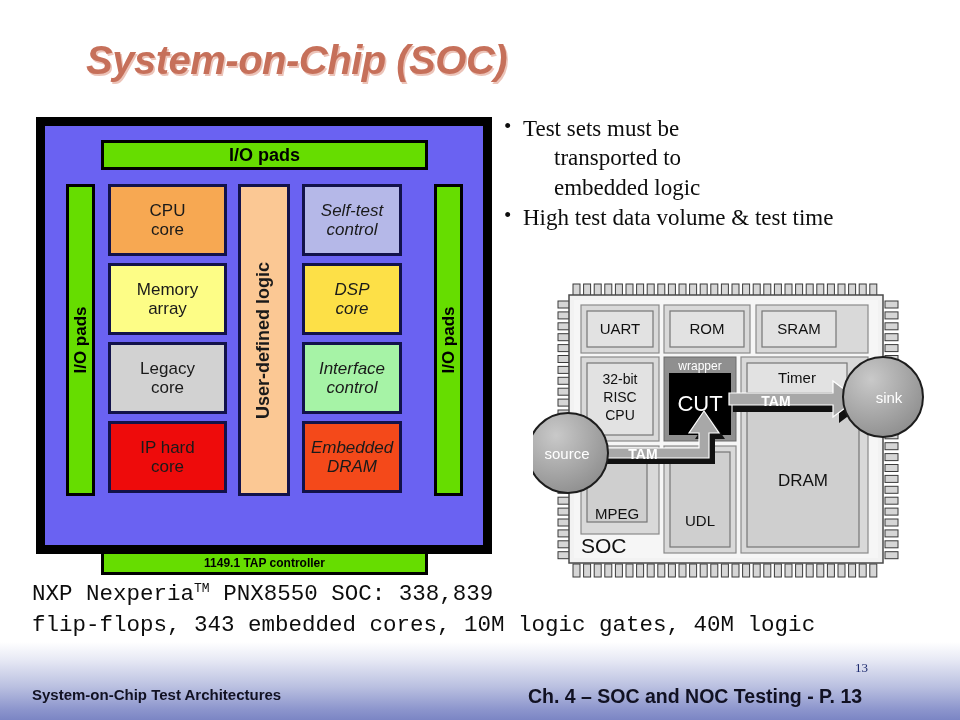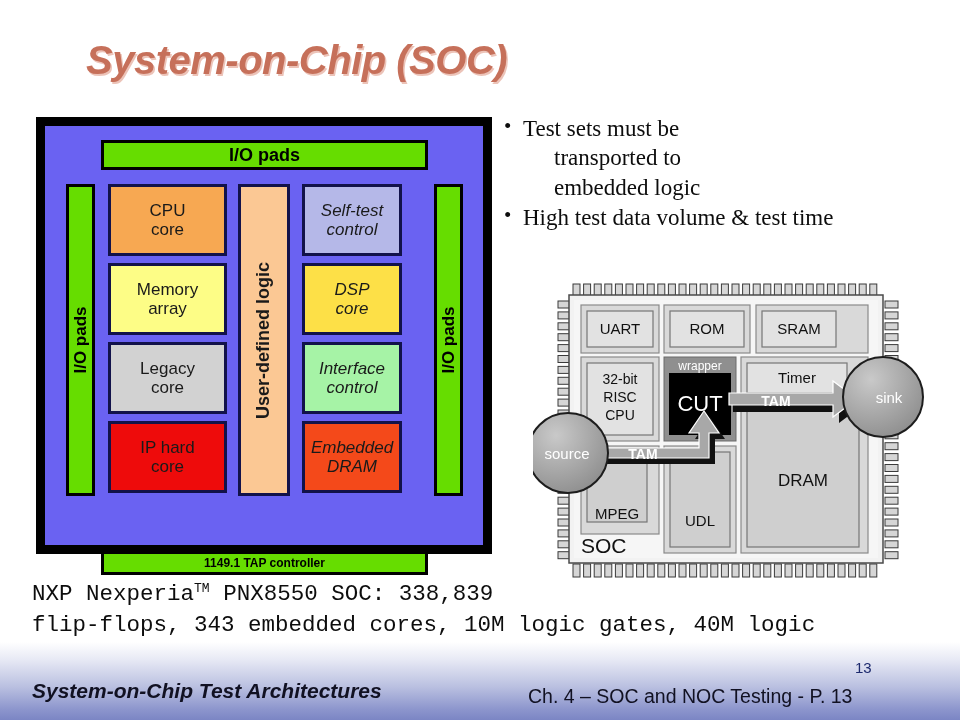--- a/index.html
+++ b/index.html
@@ -177,41 +177,40 @@
     left: 0;
     bottom: 0;
     width: 960px;
     height: 78px;
     background: linear-gradient(to bottom, #ffffff 0%, #e8eaf5 22%, #b9bfe0 58%, #8d96cd 86%, #7b85c4 100%);
   }
   #footer-left {
     position: absolute;
     left: 32px;
     bottom: 17px;
-    font-size: 21px;
+    font-size: 15px;
     font-weight: bold;
     color: #111122;
-    font-style: italic;
   }
   #footer-right {
     position: absolute;
     left: 528px;
     bottom: 12px;
     font-size: 19.5px;
-    font-weight: normal;
+    font-weight: bold;
     color: #111122;
     white-space: nowrap;
     margin-top: 8px;
   }
   #footer-pagenum {
     position: absolute;
     left: 855px;
     bottom: 44px;
-    font-family: Liberation Sans, sans-serif;
-    font-size: 15px;
+    font-family: Liberation Serif, serif;
+    font-size: 13px;
     color: #1d2a6e;
   }
 </style>
 </head>
 <body>
 
 <div id="slide-title">System-on-Chip (SOC)</div>
 
 <div id="soc-block-diagram">
   <div id="soc-die">

